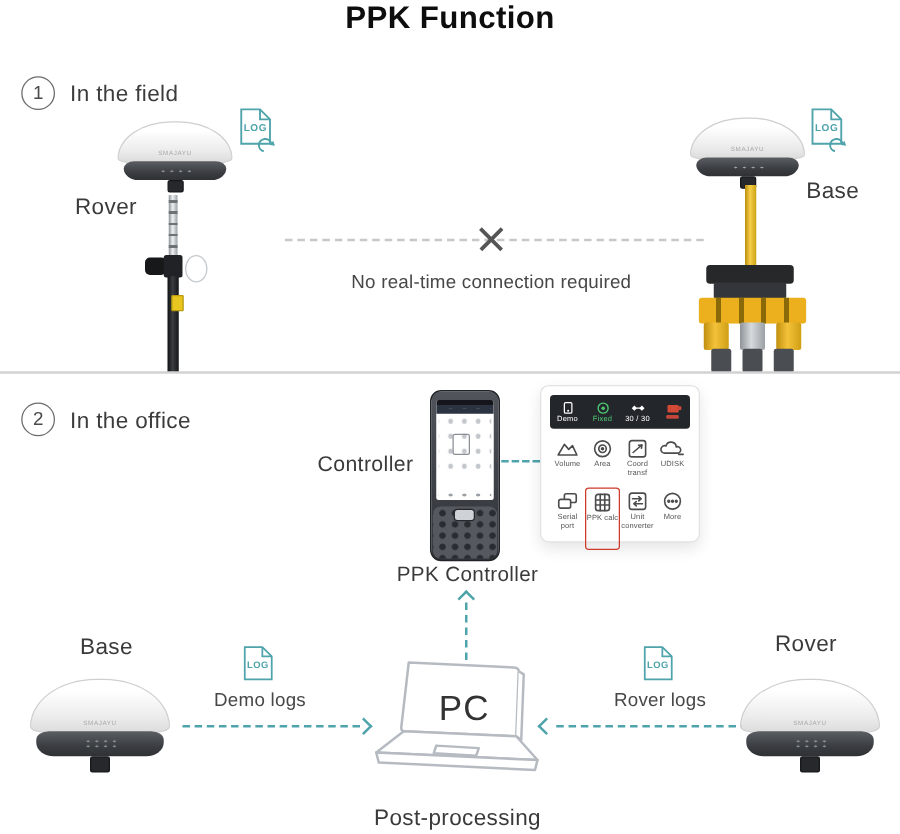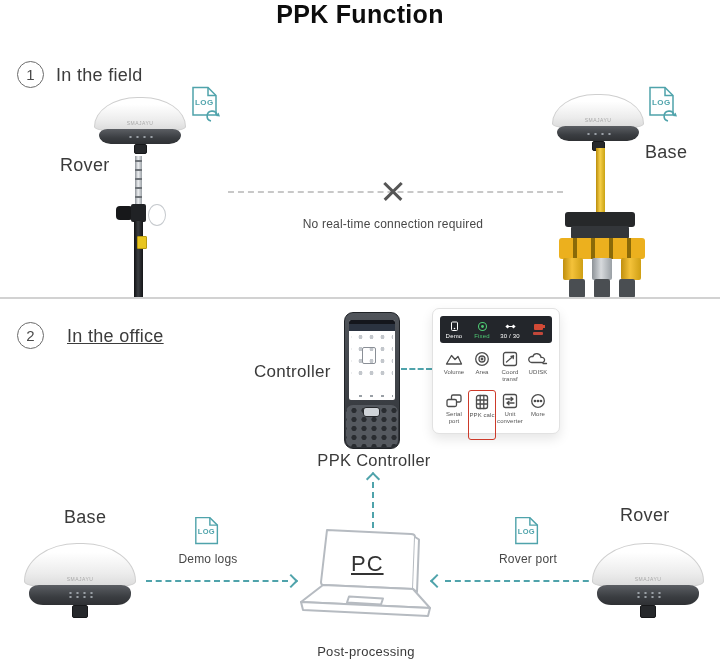--- a/index.html
+++ b/index.html
@@ -20,21 +20,21 @@
     font-size:25px;font-weight:bold;color:#0d0d0d;letter-spacing:.3px;
   }
   
   .step-circle{
     width:27px;height:27px;border:1.5px solid #6b6b6b;border-radius:50%;
     display:flex;align-items:center;justify-content:center;
     font-size:15px;color:#4a4a4a;background:#fff;
   }
   .step-label{font-size:18px;color:#3c3c3c;letter-spacing:.3px;text-align:right;}
   .fig-label{font-size:18px;color:#3a3a3a;letter-spacing:.3px;}
-  .small-label{font-size:12px;color:#474747;letter-spacing:.2px;}
+  .small-label{font-size:15px;color:#474747;letter-spacing:.2px;}
   .center-x{transform:translateX(-50%);white-space:nowrap;}
 
   
   .gnss{position:absolute;}
   .gnss .dome{
     background:linear-gradient(#ffffff 20%,#ececec 70%,#dcdcdc);
     border:1px solid #cfcfcf;
     border-radius:50% 50% 16% 16% / 92% 92% 14% 14%;
     display:flex;align-items:flex-end;justify-content:center;
   }
@@ -129,21 +129,21 @@
   .battery{width:9px;height:6px;background:#d24a36;border-radius:1px;position:relative;}
   .battery:after{content:"";position:absolute;right:-2px;top:1.5px;width:2px;height:3px;background:#d24a36;}
   .batt-bar{width:10px;height:3px;background:#c2473a;border-radius:1px;margin-top:1px;}
   .tool-grid{display:grid;grid-template-columns:repeat(4,1fr);grid-template-rows:42px 50px;margin-top:5px;}
   .tool-cell{display:flex;flex-direction:column;align-items:center;justify-content:flex-start;padding-top:3px;gap:2px;}
   .tool-cell .lbl{font-size:6px;line-height:1.15;color:#555;text-align:center;letter-spacing:.1px;}
   .tool-cell.hl{border:1.5px solid var(--red);border-radius:3px;}
   .ticon{stroke:#4c4c4c;fill:none;stroke-width:1.3;stroke-linecap:round;stroke-linejoin:round;}
 
   
-  .pc-label{font-size:22px;color:#333;letter-spacing:1px;text-decoration:underline;}
+  .pc-label{font-size:28px;color:#333;letter-spacing:1px;}
   .lap{stroke:#b6bbc1;fill:#ffffff;stroke-width:2;stroke-linejoin:round;}
 
   .log-icon svg{display:block;}
   .log-text{font-size:8px;font-weight:bold;fill:var(--teal);letter-spacing:.4px;}
 </style>
 </head>
 <body>
 
 <div class="abs title">PPK Function</div>
 
@@ -219,21 +219,21 @@
     <path d="M21,35 a5,5 0 1 1 6,-6" fill="none" stroke="#4fa3ab" stroke-width="1.6"></path>
     <path d="M28.5,26.5 l1.5,4 -4.2,-.6 z" fill="#4fa3ab"></path>
   </svg>
 </div>
 
 <div class="abs divider" style="top:297px;"></div>
 
 <div class="abs step-circle" style="left:17px;top:322px;">
   <span>2</span>
 </div>
-<div class="abs step-label" style="left:67px;top:326px;text-decoration:underline;">In the office</div>
+<div class="abs step-label" style="left:56px;top:326px;">In the office</div>
 
 <div class="abs fig-label" style="left:254px;top:362px;font-size:17px;">Controller</div>
 
 <div class="abs controller" style="left:344px;top:312px;">
   <div class="ctl-body"></div>
   <div class="ctl-screen">
     <div class="ctl-status"></div>
     <div class="ctl-appbar"></div>
   </div>
   <div class="ctl-icons" style="left:7px;"></div>
@@ -378,25 +378,25 @@
 
 <div class="abs chev left" style="left:432px;top:576px;"></div>
 <div class="abs dash-teal-h" style="left:445px;top:580px;width:193px;"></div>
 <div class="abs log-icon" style="left:513px;top:516px;">
   <svg width="30" height="38" viewBox="0 0 32 40">
     <path d="M3,1.5 h15 l8,8 v19.5 h-23 z" fill="#fff" stroke="#4fa3ab" stroke-width="1.5"></path>
     <path d="M18,1.5 v8 h8" fill="none" stroke="#4fa3ab" stroke-width="1.5"></path>
     <text x="5" y="19" class="log-text">LOG</text>
   </svg>
 </div>
-<div class="abs small-label center-x" style="left:528px;top:552px;">Rover port</div>
+<div class="abs small-label center-x" style="left:528px;top:552px;">Rover logs</div>
 <div class="abs fig-label" style="left:620px;top:505px;">Rover</div>
 <div class="gnss lg" style="left:592px;top:543px;">
   <div class="dome">
     <span class="brand">SMAJAYU</span>
   </div>
   <div class="band">
       <div class="leds"></div>
     </div>
   <div class="nub"></div>
 </div>
 
-<div class="abs fig-label center-x" style="left:366px;top:644px;font-size:13px;">Post-processing</div>
+<div class="abs fig-label center-x" style="left:366px;top:644px;font-size:18px;">Post-processing</div>
 
 </body></html>

